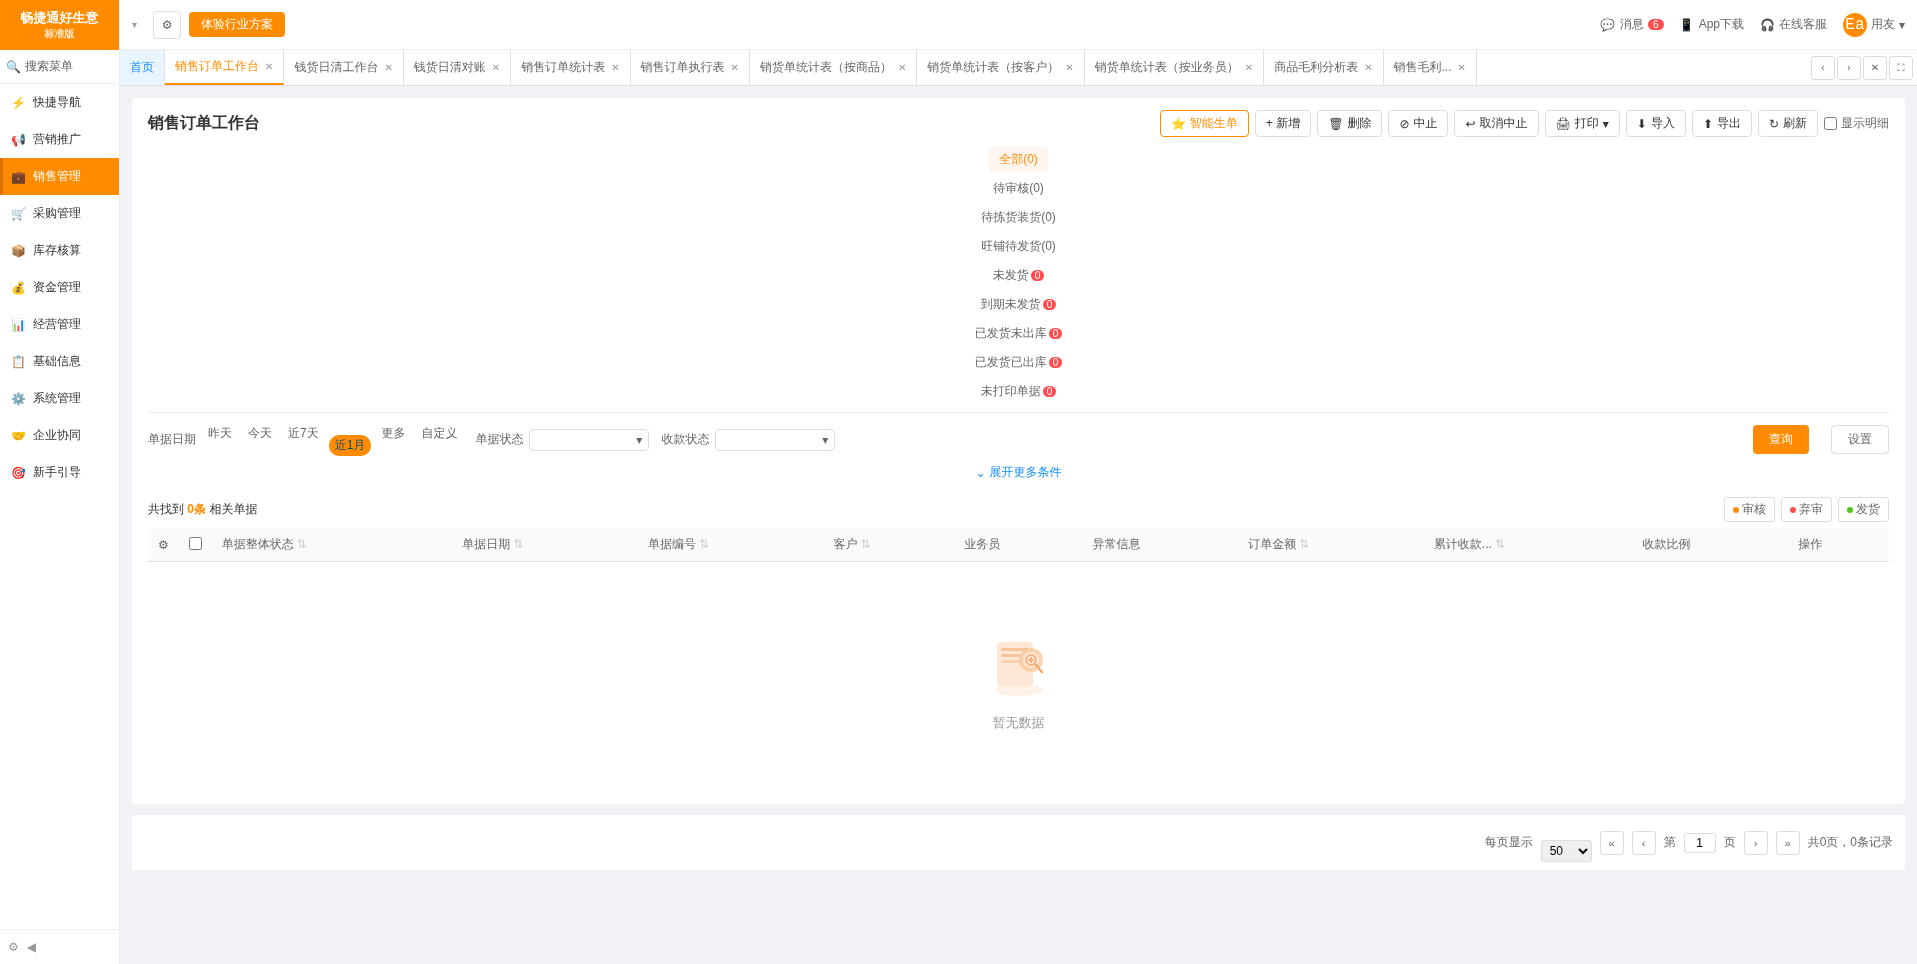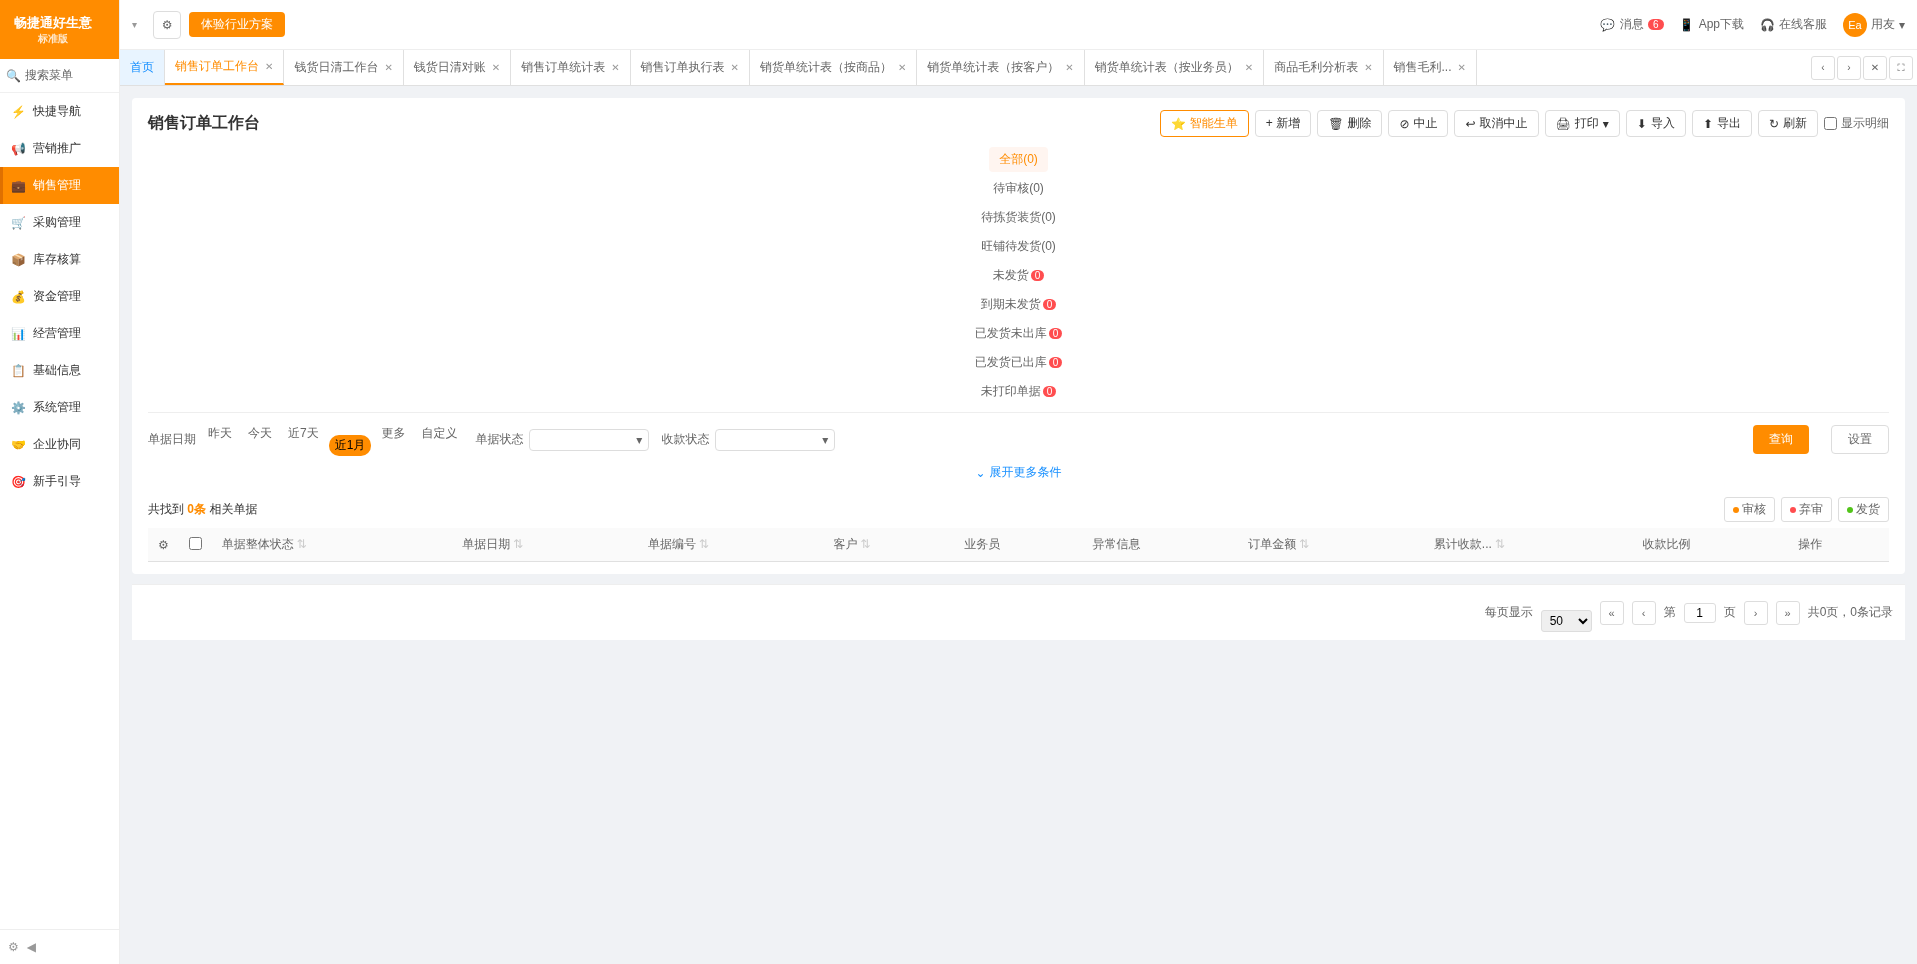--- a/index.html
+++ b/index.html
@@ -1,20 +1,20 @@
 <!DOCTYPE html>
 <html><head>
   <meta charset="utf-8">
   <style>
     * { box-sizing: border-box; margin: 0; padding: 0; }
     body { font-family: 'Microsoft YaHei', Arial, sans-serif; font-size: 12px; background: #f5f5f5; display: flex; height: 964px; overflow: hidden; }
 
     
     .sidebar { width: 120px; background: #fff; display: flex; flex-direction: column; border-right: 1px solid #eee; flex-shrink: 0; }
-    .sidebar-logo { background: #ff8c00; color: white; padding: 14px; text-align: center; font-size: 13px; font-weight: bold; height: 59px; display: flex; align-items: center; justify-content: flex-start; }
+    .sidebar-logo { background: #ff8c00; color: white; padding: 1px; text-align: center; font-size: 13px; font-weight: bold; height: 50px; display: flex; align-items: center; justify-content: center; }
     .sidebar-search { padding: 8px 6px; border-bottom: 1px solid #f0f0f0; display: flex; align-items: center; gap: 4px; color: #666; cursor: pointer; }
     .sidebar-nav { flex: 1; overflow-y: auto; }
     .sidebar-item { display: flex; align-items: center; gap: 6px; padding: 10px 8px; cursor: pointer; color: #333; font-size: 12px; border-left: 3px solid transparent; }
     .sidebar-item.active { background: #ff8c00; color: white; border-left-color: #e07000; }
     .sidebar-item .icon { width: 16px; height: 16px; display: flex; align-items: center; justify-content: center; flex-shrink: 0; }
     .sidebar-bottom { padding: 10px 8px; display: flex; align-items: center; gap: 8px; border-top: 1px solid #eee; }
     .sidebar-bottom .icon { color: #999; cursor: pointer; }
 
     
     .main { flex: 1; display: flex; flex-direction: column; overflow: hidden; }
@@ -56,21 +56,21 @@
     .sub-tab.active { color: #ff8c00; background: #fff5f0; }
     .sub-tab .badge-red { background: #ff4d4f; color: white; border-radius: 8px; padding: 0 4px; font-size: 10px; margin-left: 2px; }
 
     
     .filter-area { padding: 10px 0; display: flex; flex-direction: column; gap: 8px; }
     .filter-row { display: flex; align-items: center; gap: 12px; flex-wrap: wrap; }
     .filter-item { display: flex; align-items: center; gap: 6px; font-size: 12px; color: #666; }
     .filter-item .label { color: #666; white-space: nowrap; }
     .filter-date-btns { display: flex; gap: 4px; }
     .date-btn { padding: 2px 6px; cursor: pointer; color: #666; font-size: 12px; border-radius: 3px; }
-    .date-btn.active { background: #ff8c00; color: #000000; border-radius: 10px; margin-top: 12px; }
+    .date-btn.active { background: #ff8c00; color: #0c4a6e; border-radius: 10px; margin-top: 12px; }
     .date-range { color: #666; font-size: 11px; }
     .filter-select { border: 1px solid #ddd; border-radius: 4px; padding: 3px 6px; font-size: 12px; color: #666; min-width: 120px; display: flex; align-items: center; justify-content: space-between; cursor: pointer; }
     .expand-btn { display: flex; align-items: center; gap: 4px; color: #1890ff; cursor: pointer; font-size: 12px; }
     .query-btn { background: #ff8c00; color: white; border: none; padding: 5px 16px; border-radius: 4px; cursor: pointer; font-size: 12px; }
     .set-btn { background: white; border: 1px solid #ddd; color: #666; padding: 5px 16px; border-radius: 4px; cursor: pointer; font-size: 12px; }
 
     
     .result-info { display: flex; align-items: center; justify-content: space-between; padding: 6px 0; font-size: 12px; color: #666; gap: 16px; }
     .result-info .count { color: #333; }
     .result-info .count .num { color: #ff8c00; font-weight: bold; }
@@ -193,21 +193,21 @@
       </div>
       <div class="item">
         <span>📱</span>
         <span>App下载</span>
       </div>
       <div class="item">
         <span>🎧</span>
         <span>在线客服</span>
       </div>
       <div class="item">
-        <div class="user-avatar" style="font-size:11px;">Ea</div>
+        <div class="user-avatar" style="font-size:16px;font-family:Liberation Mono, monospace;">Ea</div>
         <span>用友</span>
         <span>▾</span>
       </div>
     </div>
   </div>
 
   <div class="tab-bar">
     <div class="tab-item home">
       <span>首页</span>
     </div>
@@ -395,20 +395,37 @@
               <th>订单金额<span class="sort">⇅</span></th>
               <th>累计收款...<span class="sort">⇅</span></th>
               <th>收款比例</th>
               <th>操作</th>
             </tr>
           </thead>
           <tbody id="table-body">
           </tbody>
         </table>
 
+        <div class="empty-state">
+
+          <svg class="empty-icon" width="80" height="80" viewBox="0 0 80 80" fill="none" xmlns="http://www.w3.org/2000/svg">
+            <ellipse cx="40" cy="68" rx="24" ry="6" fill="#fde8d8" opacity="0.6"></ellipse>
+            <rect x="18" y="20" width="36" height="44" rx="4" fill="#fde8d8"></rect>
+            <rect x="22" y="26" width="28" height="3" rx="1.5" fill="#f4a96a" opacity="0.6"></rect>
+            <rect x="22" y="32" width="20" height="3" rx="1.5" fill="#f4a96a" opacity="0.6"></rect>
+            <rect x="22" y="38" width="24" height="3" rx="1.5" fill="#f4a96a" opacity="0.4"></rect>
+            <circle cx="52" cy="38" r="12" fill="#f9c89c" opacity="0.8"></circle>
+            <circle cx="52" cy="38" r="8" fill="#fde8d8"></circle>
+            <line x1="57" y1="43" x2="63" y2="50" stroke="#f4a96a" stroke-width="2.5" stroke-linecap="round"></line>
+            <circle cx="52" cy="38" r="5" fill="none" stroke="#f4a96a" stroke-width="1.5"></circle>
+            <line x1="52" y1="35" x2="52" y2="41" stroke="#f4a96a" stroke-width="1.5"></line>
+            <line x1="49" y1="38" x2="55" y2="38" stroke="#f4a96a" stroke-width="1.5"></line>
+          </svg>
+          <span class="empty-text">暂无数据</span>
+        </div>
       </div>
     </div>
 
     <div class="pagination-bar">
       <span>每页显示</span>
       <select class="page-size-select">
         <option>20</option>
         <option selected="">50</option>
         <option>100</option>
       </select>

